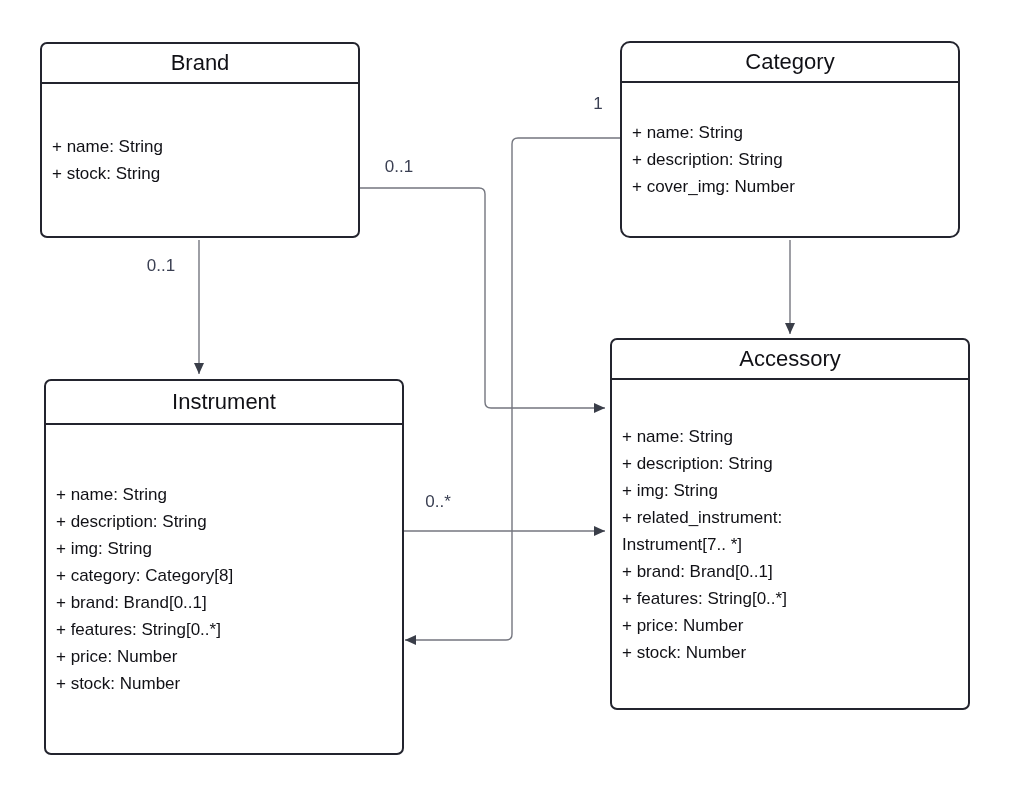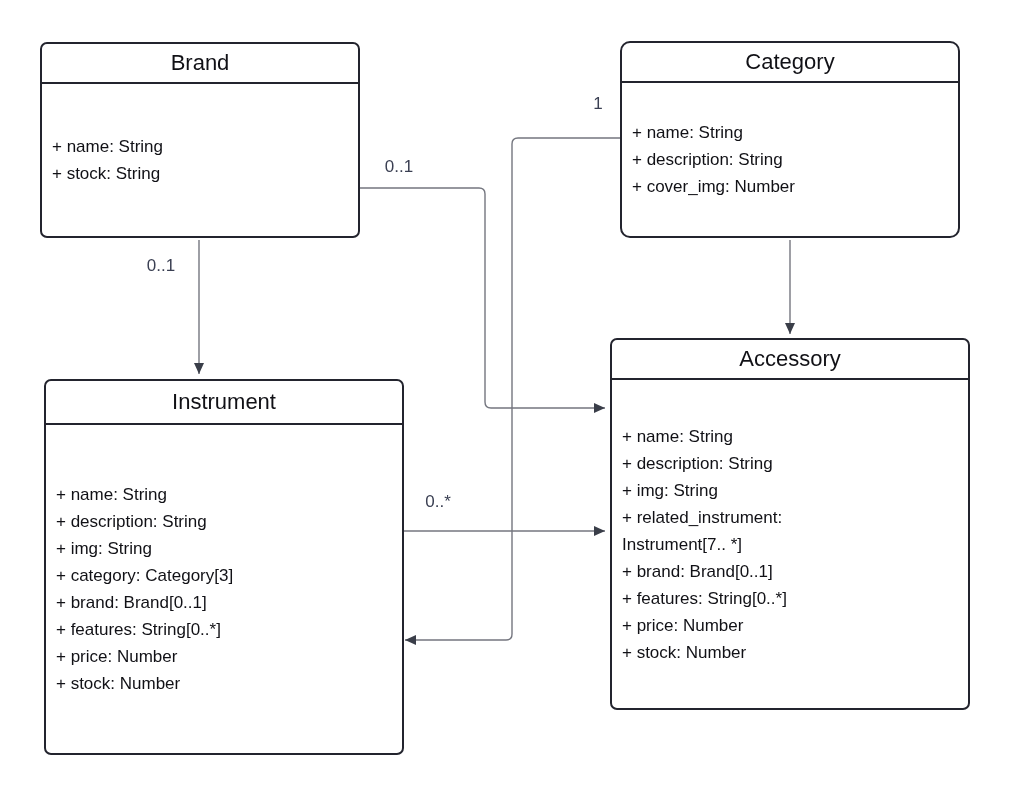--- a/index.html
+++ b/index.html
@@ -114,21 +114,21 @@
       <div class="attr">+ cover_img: Number</div>
     </div>
   </div>
 
   <div class="uml-class" id="box-instrument">
     <div class="uml-title">Instrument</div>
     <div class="uml-body">
       <div class="attr">+ name: String</div>
       <div class="attr">+ description: String</div>
       <div class="attr">+ img: String</div>
-      <div class="attr">+ category: Category[3]</div>
+      <div class="attr">+ category: Category[8]</div>
       <div class="attr">+ brand: Brand[0..1]</div>
       <div class="attr">+ features: String[0..*]</div>
       <div class="attr">+ price: Number</div>
       <div class="attr">+ stock: Number</div>
     </div>
   </div>
 
   <div class="uml-class" id="box-accessory">
     <div class="uml-title">Accessory</div>
     <div class="uml-body">

